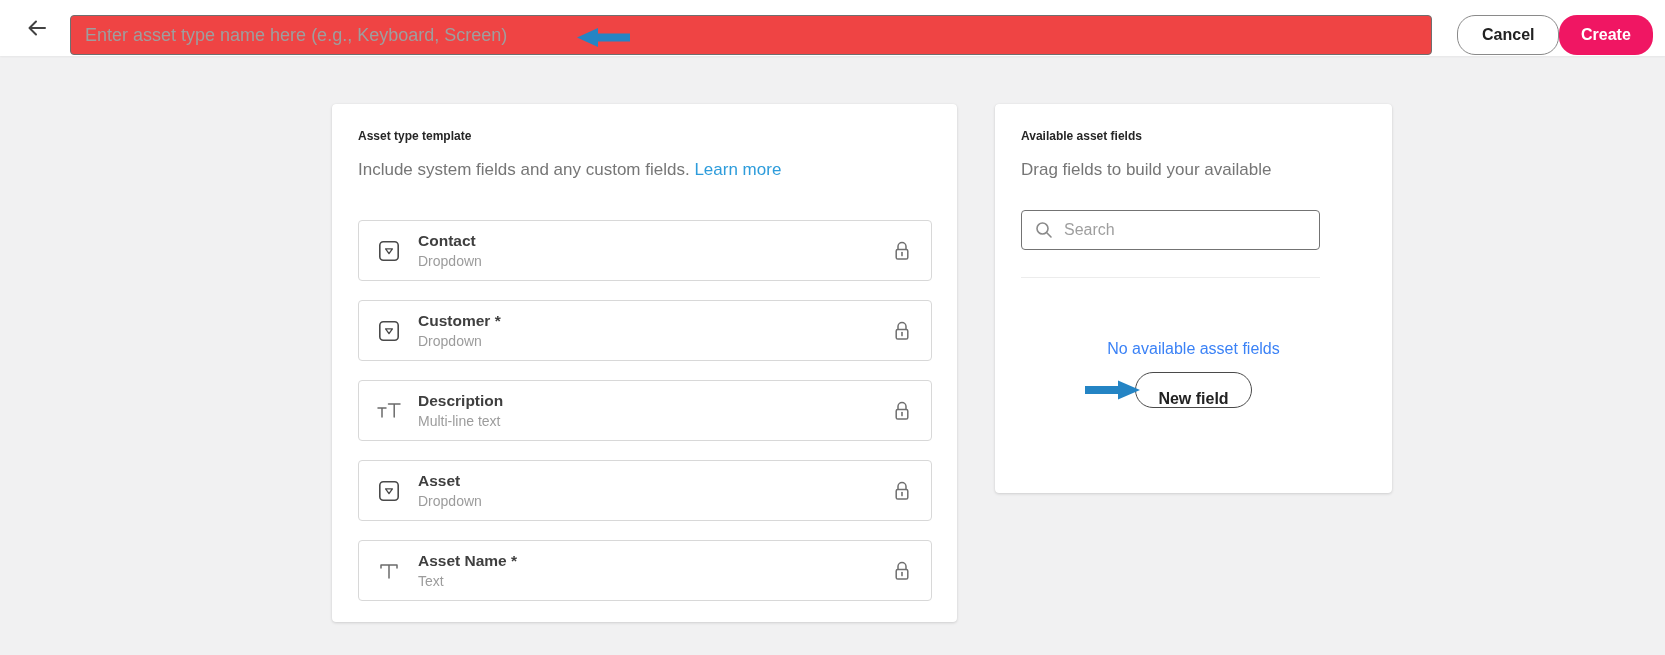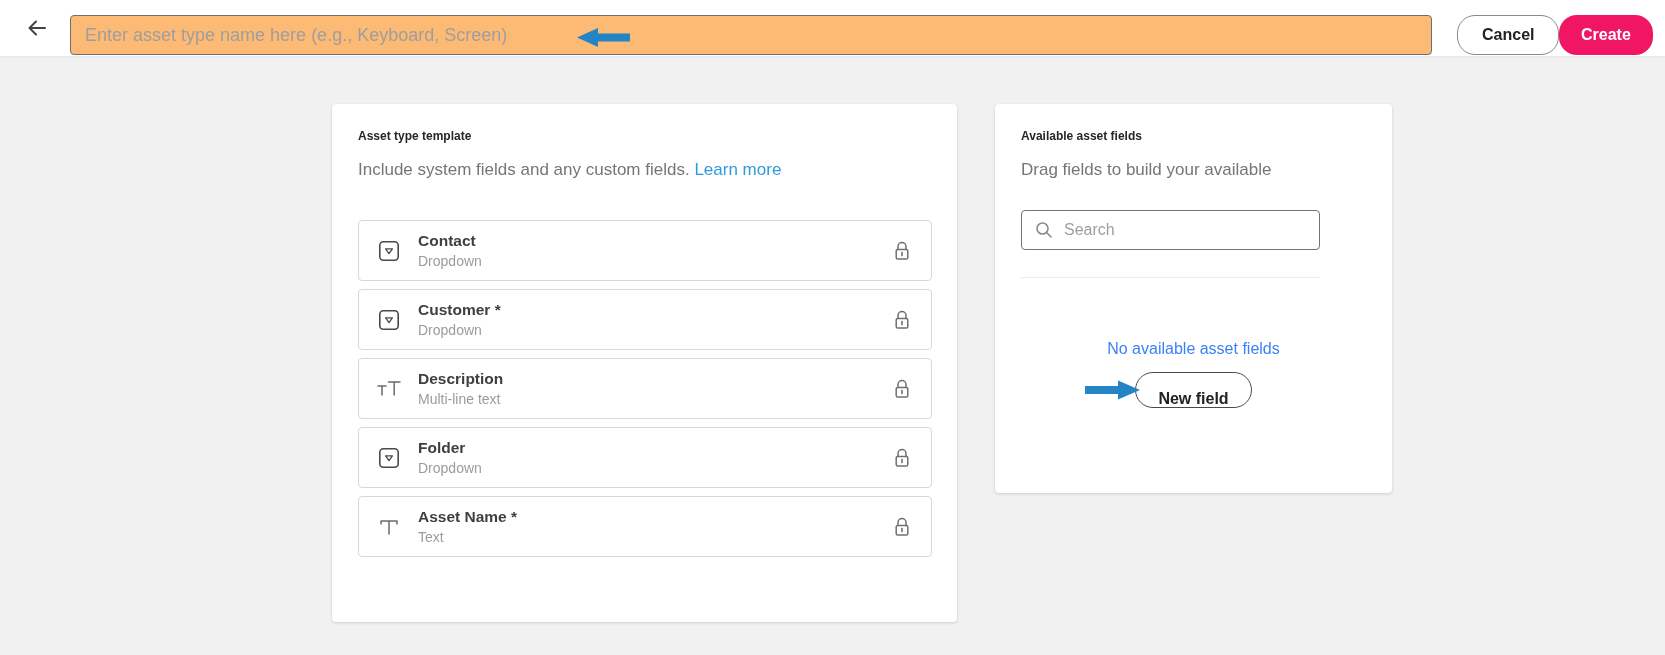--- a/index.html
+++ b/index.html
@@ -7,21 +7,21 @@
   body { font-family: "Liberation Sans", sans-serif; }
   .page { position: relative; width: 1665px; height: 655px; background:#f1f1f2; overflow: hidden; }
 
   
   .topbar { position:absolute; top:0; left:0; width:100%; height:56px; background:#ffffff;
             box-shadow:0 1px 2px rgba(0,0,0,0.05); }
   .back-btn { position:absolute; left:22px; top:13px; width:30px; height:30px; border:none;
               background:transparent; cursor:pointer; display:flex; align-items:center; justify-content:center; }
   .name-input { position:absolute; left:70px; top:15px; width:1362px; height:40px;
                 border:1.5px solid #6f6f6f; border-radius:4px; padding:0 14px;
-                font-size:18px; color:#333; background:#fdba74; outline:none;
+                font-size:18px; color:#333; background:#ef4444; outline:none;
                 font-family:"Liberation Sans", sans-serif; }
   .name-input::placeholder { color:#9e9e9e; }
   .pill-btn { position:absolute; top:15px; height:40px; border-radius:18px; font-size:16px;
               font-weight:700; cursor:pointer; font-family:"Liberation Sans", sans-serif; }
   .cancel-btn { left:1457px; padding:0 24px; background:#fff; border:1.5px solid #8a8a8a; color:#222; }
   .create-btn { left:1559px; padding:0 22px; background:#f01663; border:none; color:#fff; }
 
   
   .anno { position:absolute; pointer-events:none; }
   .anno-input { left:577px; top:25px; }
@@ -31,21 +31,21 @@
   .card { position:absolute; background:#fff; border-radius:4px;
           box-shadow:0 1px 3px rgba(0,0,0,0.14), 0 0 1px rgba(0,0,0,0.08); }
   .template-card { left:332px; top:104px; width:625px; height:518px; padding:22px 25px 0 26px; }
   .available-card { left:983px; top:104px; width:397px; height:389px; padding:22px 26px 0 26px;margin-left:12px; }
 
   .card-title { font-size:12px; font-weight:700; color:#262626; line-height:21px; }
   .card-sub { margin-top:12px; font-size:17px; color:#767676; line-height:21px; }
   .learn-more { color:#2d9cdb; text-decoration:none; cursor:pointer; }
 
   
-  .field-list { margin-top:40px; display:flex; flex-direction:column; gap:8px; width:574px; }
+  .field-list { margin-top:40px; display:flex; flex-direction:column; gap:19px; width:574px; }
   .field-row { height:61px; border:1px solid #d8d8d8; border-radius:4px; background:#fff;
                display:flex; align-items:center; padding:0 20px 0 17px; cursor:grab; }
   .field-icon { width:26px; display:flex; justify-content:center; margin-right:16px; flex:0 0 auto; }
   .field-texts { display:flex; flex-direction:column; gap:3px; }
   .field-name { font-size:15.5px; font-weight:700; color:#3f3f3f; }
   .field-type { font-size:14px; color:#9c9c9c; }
   .lock { margin-left:auto; display:flex; }
 
   
   .search-box { margin-top:30px; width:299px; height:40px; border:1px solid #737373; border-radius:4px;
@@ -156,21 +156,21 @@
       </div>
 
       <div class="field-row">
         <span class="field-icon">
           <svg width="24" height="24" viewBox="0 0 24 24" fill="none">
             <rect x="2.8" y="2.8" width="18.4" height="18.4" rx="3.5" stroke="#4a4a4a" stroke-width="1.6"></rect>
             <path d="M8.6 9.8 H15.4 L12 14.6 Z" stroke="#4a4a4a" stroke-width="1.3" stroke-linejoin="round"></path>
           </svg>
         </span>
         <span class="field-texts">
-          <span class="field-name">Folder</span>
+          <span class="field-name">Asset</span>
           <span class="field-type">Dropdown</span>
         </span>
         <span class="lock">
           <svg width="18" height="22" viewBox="0 0 18 22" fill="none">
             <path d="M5 9.5 V6.5 a4 4 0 0 1 8 0 V9.5" stroke="#6f6f6f" stroke-width="1.5"></path>
             <rect x="3.2" y="9.5" width="11.6" height="9.5" rx="1.6" stroke="#6f6f6f" stroke-width="1.5"></rect>
             <line x1="9" y1="12.6" x2="9" y2="15.6" stroke="#6f6f6f" stroke-width="1.6" stroke-linecap="round"></line>
           </svg>
         </span>
       </div>

